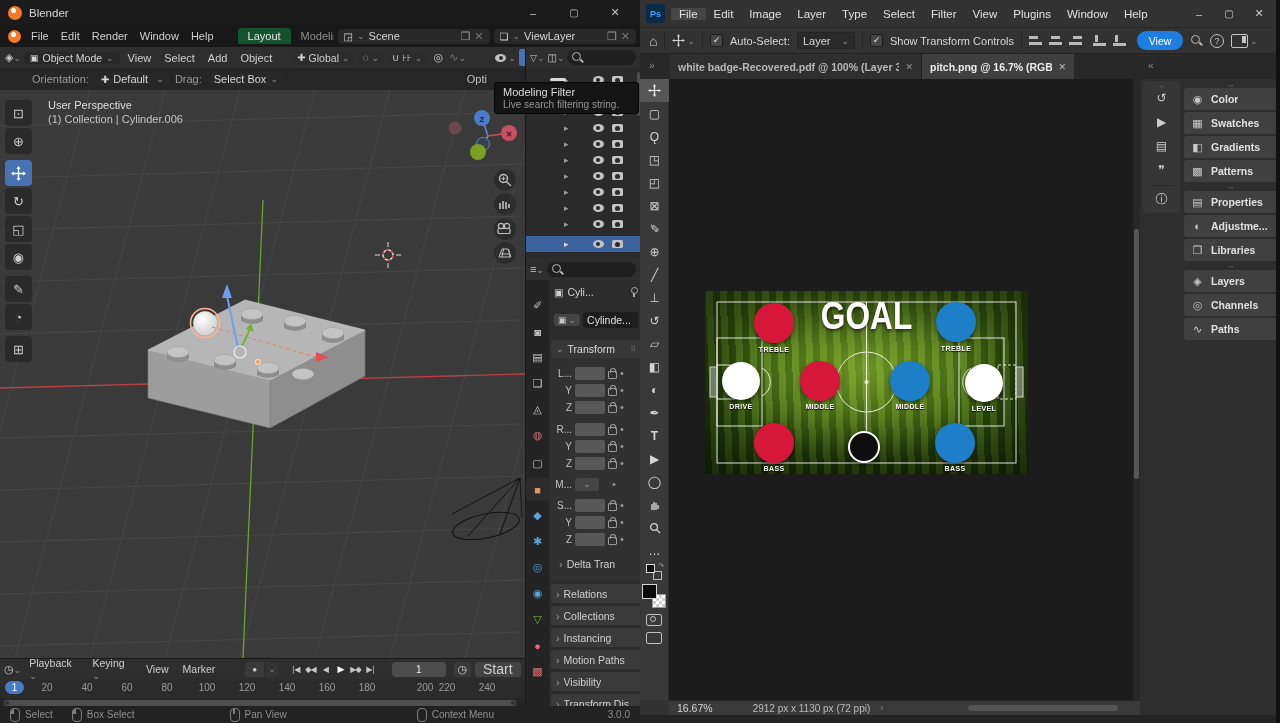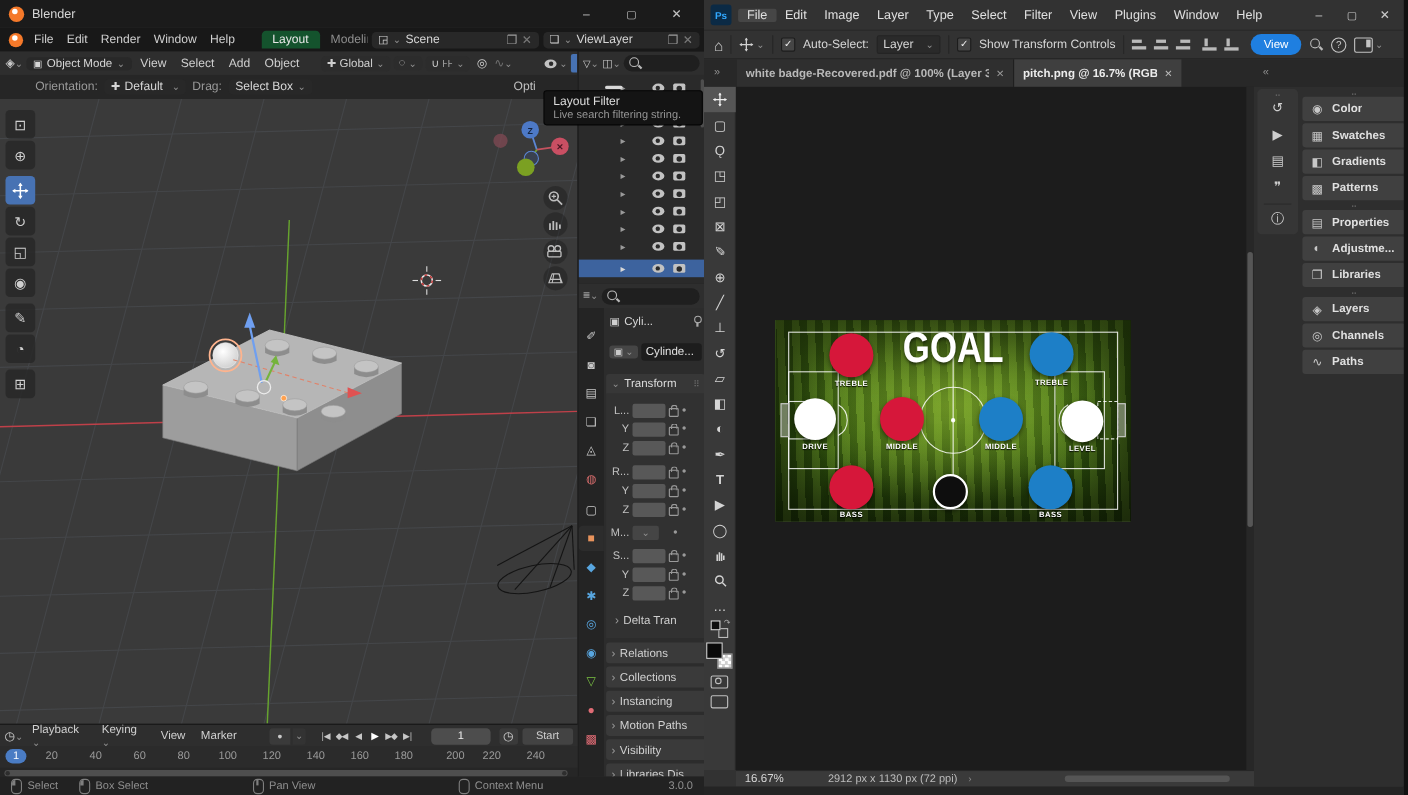--- a/index.html
+++ b/index.html
@@ -273,20 +273,24 @@
           <path d="M500 119 v-6 m3 6 v-8 m3 8 v-7 m3 6 v-4" stroke="#bdbdbd" stroke-width="1.6" fill="none"></path>
           <circle cx="505" cy="139" r="11" fill="rgba(20,20,20,.35)"></circle>
           <circle cx="501" cy="136" r="2.6" fill="none" stroke="#bdbdbd" stroke-width="1.2"></circle>
           <circle cx="507" cy="136" r="2.6" fill="none" stroke="#bdbdbd" stroke-width="1.2"></circle>
           <rect x="498" y="138.5" width="12" height="5" rx="1" fill="none" stroke="#bdbdbd" stroke-width="1.2"></rect>
           <circle cx="505" cy="163" r="11" fill="rgba(20,20,20,.35)"></circle>
           <path d="M499 167 l3 -8 h6 l3 8 z M503.5 159 l-1.5 8 M508.5 159 l1.5 8 M500.5 164 h9" stroke="#bdbdbd" fill="none" stroke-width="1"></path>
         </g>
       </svg>
 
+      <div class="abs" style="left:48px;top:8px;line-height:14px">
+        <div style="color:#dedede">User Perspective</div>
+        <div style="color:#c4c4c4">(1) Collection | Cylinder.006</div>
+      </div>
 
       <div class="abs" style="left:5px;top:10px">
         <div class="tbtn">⊡</div>
         <div class="tbtn" style="margin-bottom:6px">⊕</div>
         <div class="tbtn on">
           <svg width="15" height="15">
                 <path d="M7.5 1 v13 M1 7.5 h13" stroke="#fff" stroke-width="1.4"></path>
                 <polygon points="7.5,0 5.5,3 9.5,3" fill="#fff"></polygon>
                 <polygon points="7.5,15 5.5,12 9.5,12" fill="#fff"></polygon>
                 <polygon points="0,7.5 3,5.5 3,9.5" fill="#fff"></polygon>
@@ -506,29 +510,29 @@
             <span>Motion Paths</span>
             <span style="flex:1"></span>
           </div>
       <div class="ppanel" style="top:392px">
             <span style="color:#9a9a9a">›</span>
             <span>Visibility</span>
             <span style="flex:1"></span>
           </div>
       <div class="ppanel" style="top:414px">
             <span style="color:#9a9a9a">›</span>
-            <span class="nowrap">Libraries Dis</span>
+            <span class="nowrap">Transform Dis</span>
           </div>
     </div>
   </div>
 
   <div class="abs" style="left:494px;top:78px;z-index:60">
     <div style="position:absolute;left:56px;top:0;width:16px;height:3px;background:#d8d8d8;border-radius:2px"></div>
     <div style="position:absolute;left:0;top:4px;width:145px;height:32px;background:#141414;border:1px solid #050505;border-radius:3px;padding:3px 8px;box-sizing:border-box">
-      <div style="color:#dcdcdc;font-size:11px">Layout Filter</div>
+      <div style="color:#dcdcdc;font-size:11px">Modeling Filter</div>
       <div style="color:#969696;font-size:10px;margin-top:1px">Live search filtering string.</div>
     </div>
   </div>
 
   <div class="abs" style="left:0;top:658px;width:525px;height:48px;background:#262626;border-top:1px solid #191919;box-sizing:border-box">
     <div class="fx" style="height:20px;background:#2e2e2e;gap:2px;padding:0 4px">
       <span style="color:#c9c9c9">◷<span class="cap">⌄</span></span>
       <span class="bl-menu" style="font-size:10.5px"><span>Playback</span> <span class="cap">⌄</span></span>
       <span class="bl-menu" style="font-size:10.5px"><span>Keying</span> <span class="cap">⌄</span></span>
       <span class="bl-menu" style="font-size:10.5px">View</span>
@@ -542,34 +546,34 @@
       <span class="fx" style="margin-left:8px">
         <span class="playbtn">∣◀</span>
         <span class="playbtn">◆◀</span>
         <span class="playbtn">◀</span>
         <span class="playbtn" style="color:#fff;font-size:9px">▶</span>
         <span class="playbtn">▶◆</span>
         <span class="playbtn">▶∣</span>
       </span>
       <span class="fx" style="margin-left:12px;width:58px;height:15px;background:#4d4d4d;border-radius:4px;justify-content:center;color:#f0f0f0;font-size:10px">1</span>
       <span class="fx" style="margin-left:6px;width:18px;height:15px;background:#3a3a3a;border-radius:3px;justify-content:center">◷</span>
-      <span class="fx" style="margin-left:2px;width:50px;height:15px;background:#434343;border-radius:3px;justify-content:center;color:#cfcfcf;font-size:10px">Start</span>
+      <span class="fx" style="margin-left:2px;width:50px;height:15px;background:#434343;border-radius:3px;justify-content:center;color:#cfcfcf;font-size:14px">Start</span>
     </div>
     <div class="abs" style="left:0;top:20px;width:525px;height:19px;background:#2b2b2b">
       <span class="fx" style="position:absolute;left:5px;top:2px;width:19px;height:13px;background:#4a7cc4;border-radius:7px;justify-content:center;color:#fff;font-size:10px">1</span>
       <span class="tick" style="left:47px">20</span>
       <span class="tick" style="left:87px">40</span>
       <span class="tick" style="left:127px">60</span>
       <span class="tick" style="left:167px">80</span>
       <span class="tick" style="left:207px">100</span>
       <span class="tick" style="left:247px">120</span>
       <span class="tick" style="left:287px">140</span>
       <span class="tick" style="left:327px">160</span>
       <span class="tick" style="left:367px">180</span>
-      <span class="tick" style="left:414px">200</span>
+      <span class="tick" style="left:425px">200</span>
       <span class="tick" style="left:447px">220</span>
       <span class="tick" style="left:487px">240</span>
     </div>
     <div class="abs" style="left:4px;top:41px;width:512px;height:6px;background:#4e4e4e;border-radius:3px">
       <div style="position:absolute;left:1px;top:1px;width:4px;height:4px;border-radius:50%;background:#2e2e2e"></div>
       <div style="position:absolute;right:1px;top:1px;width:4px;height:4px;border-radius:50%;background:#2e2e2e"></div>
     </div>
   </div>
 
   <div class="abs fx" style="left:0;top:706px;width:640px;height:17px;background:#222;color:#8f8f8f;font-size:10px;gap:5px;padding:0 10px;box-sizing:border-box">

